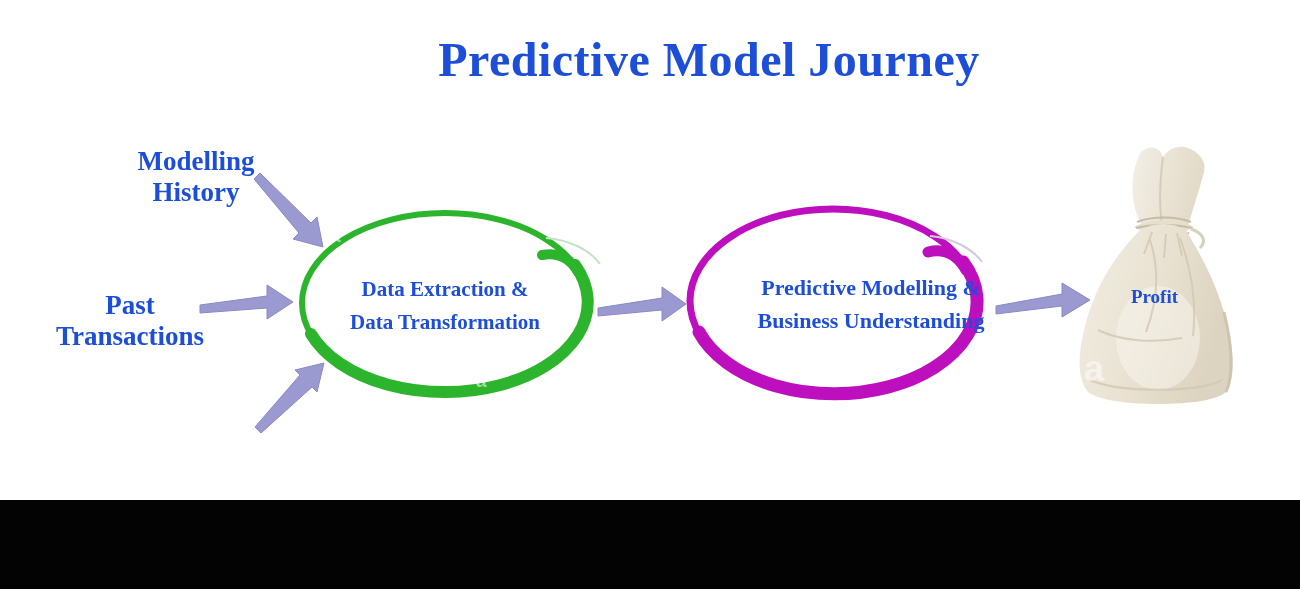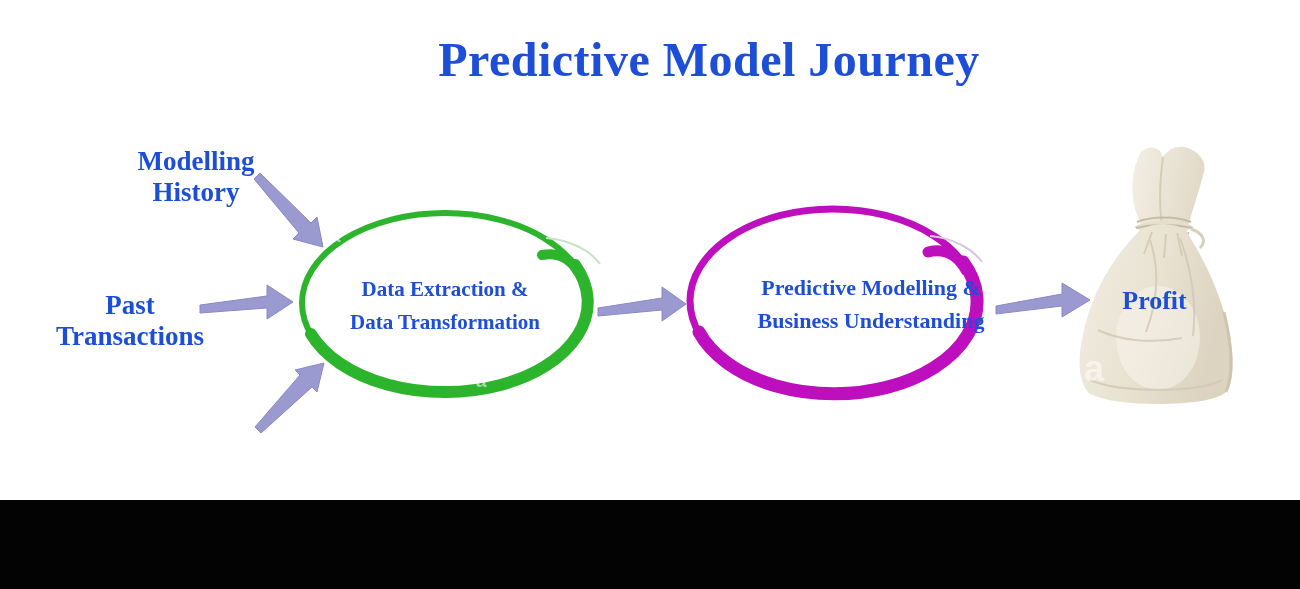--- a/index.html
+++ b/index.html
@@ -11,21 +11,21 @@
   svg{display:block;}
   .txt{position:absolute;text-align:center;white-space:pre-line;font-weight:bold;color:#1d4ed8;}
   .title{left:409px;top:34px;width:600px;font-size:48px;line-height:52px;letter-spacing:.5px;}
   .lbl{font-size:27px;line-height:31px;}
   .lbl-browsing{left:96px;top:146px;width:200px;}
   .lbl-past{left:30px;top:262px;width:200px;margin-top:28px;}
   .lbl-demo{left:55px;top:421px;width:220px;}
   .stage-text{font-size:21px;line-height:33px;}
   .stage1-text{left:285px;top:273px;width:320px;}
   .stage2-text{left:711px;top:271px;width:320px;font-size:22px;}
-  .profit-text{left:1092px;top:286px;width:125px;font-size:26px;}
+  .profit-text{left:1092px;top:286px;width:125px;font-size:19px;}
   .wm{position:absolute;color:rgba(255,255,255,.5);font-family:"Liberation Sans",sans-serif;
       font-weight:bold;pointer-events:none;}
   .wm-bag{left:1084px;top:348px;font-size:36px;}
   .wm-s1a{left:330px;top:225px;font-size:19px;color:rgba(255,255,255,.55);}
   .wm-s1b{left:476px;top:370px;font-size:19px;color:rgba(255,255,255,.55);}
   .wm-s2a{left:748px;top:198px;font-size:19px;color:rgba(255,255,255,.5);}
   .footer{
     position:absolute;left:0;top:500px;width:1300px;height:89px;background:#030303;
     font-family:"Liberation Sans",sans-serif;
   }

